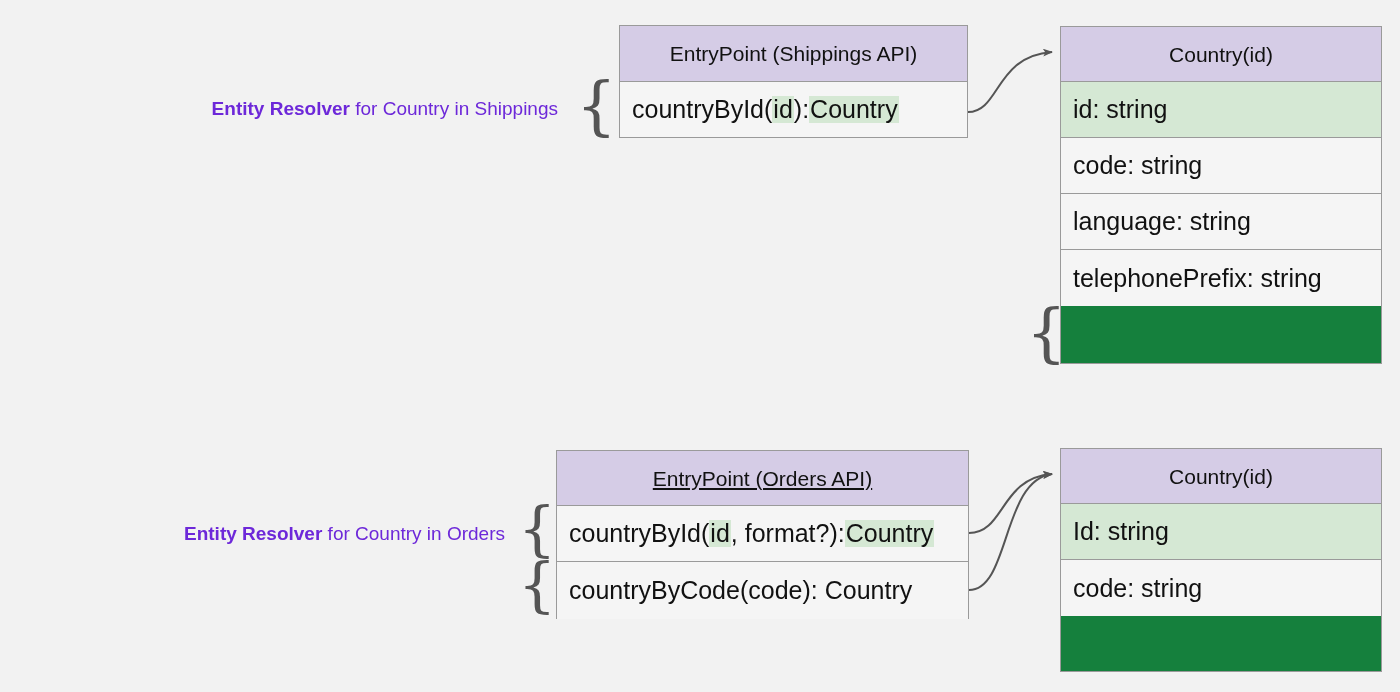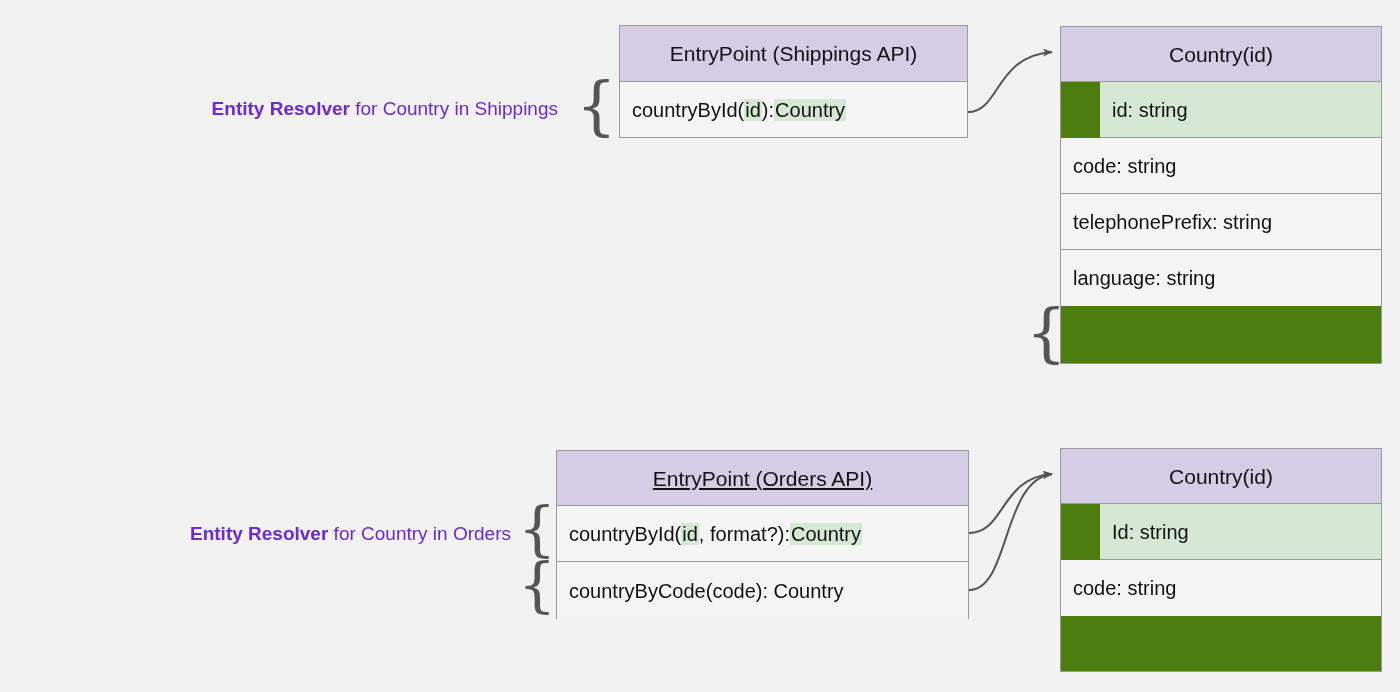--- a/index.html
+++ b/index.html
@@ -27,52 +27,51 @@
     width: 1400px;
     height: 692px;
     pointer-events: none;
   }
 
   
   .uml-box {
     position: absolute;
     box-sizing: border-box;
     border: 1px solid #9a9a9a;
-    background: #4d7c0f;
+    background: #15803d;
   }
   .uml-header {
     box-sizing: border-box;
     background: #d5cce6;
     border-bottom: 1px solid #9a9a9a;
     text-align: center;
     font-size: 21px;
     line-height: 1;
     display: flex;
     align-items: center;
     justify-content: center;
     color: #111111;
   }
   .uml-row {
     box-sizing: border-box;
     border-bottom: 1px solid #9a9a9a;
     display: flex;
     align-items: center;
     padding-left: 12px;
-    font-size: 20px;
+    font-size: 25px;
     line-height: 1;
     background: #f5f5f5;
     color: #111111;
     white-space: nowrap;
   }
   .uml-row:last-child {
     border-bottom: none;
   }
   .uml-row.key {
     background: #d5e8d4;
-    margin-left: 39px;
   }
 
   
   .hl {
     background: #d5e8d4;
     padding: 1px 1px;
   }
 
   
   .annot {
@@ -128,27 +127,27 @@
         <span class="hl">id</span>
         <span>): </span>
         <span class="hl">Country</span>
     </div>
   </div>
 
   <div class="uml-box" style="left:1060px; top:26px; width:322px; height:338px;">
     <div class="uml-header" style="height:55px;">Country(id)</div>
     <div class="uml-row key" style="height:56px;">id: string</div>
     <div class="uml-row" style="height:56px;">code: string</div>
+    <div class="uml-row" style="height:56px;">language: string</div>
     <div class="uml-row" style="height:56px;">telephonePrefix: string</div>
-    <div class="uml-row" style="height:56px;">language: string</div>
   </div>
 
   <div class="brace" style="left:1026px; top:301px; font-size:64px;">{</div>
 
-  <div class="annot" style="left:136px; top:524px; width:375px;">
+  <div class="annot" style="left:130px; top:524px; width:375px;">
     <span class="b">Entity Resolver</span><span> for Country in Orders</span>
   </div>
 
   <div class="brace" style="left:518px; top:498px; font-size:60px;">{</div>
 
 
   <div class="brace" style="left:518px; top:554px; font-size:60px;">{</div>
 
   <div class="uml-box" style="left:556px; top:450px; width:413px; height:169px;">
     <div class="uml-header" style="height:55px;text-decoration:underline;">EntryPoint (Orders API)</div>

